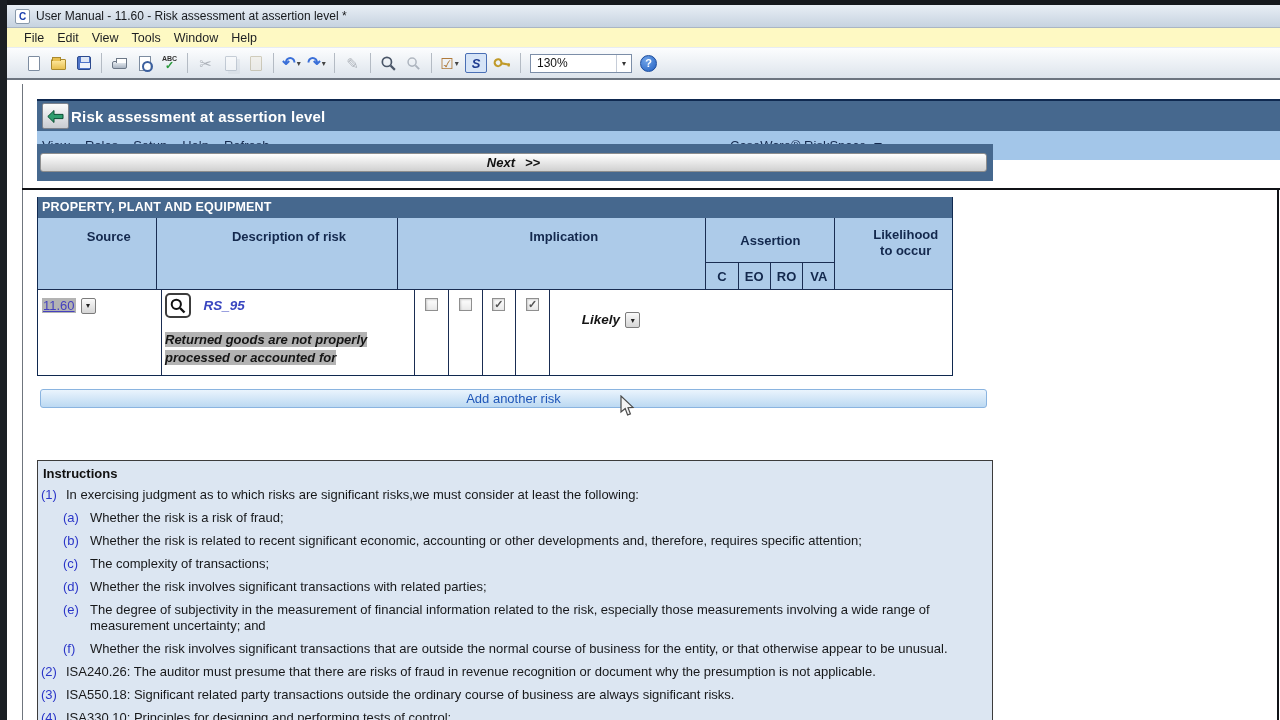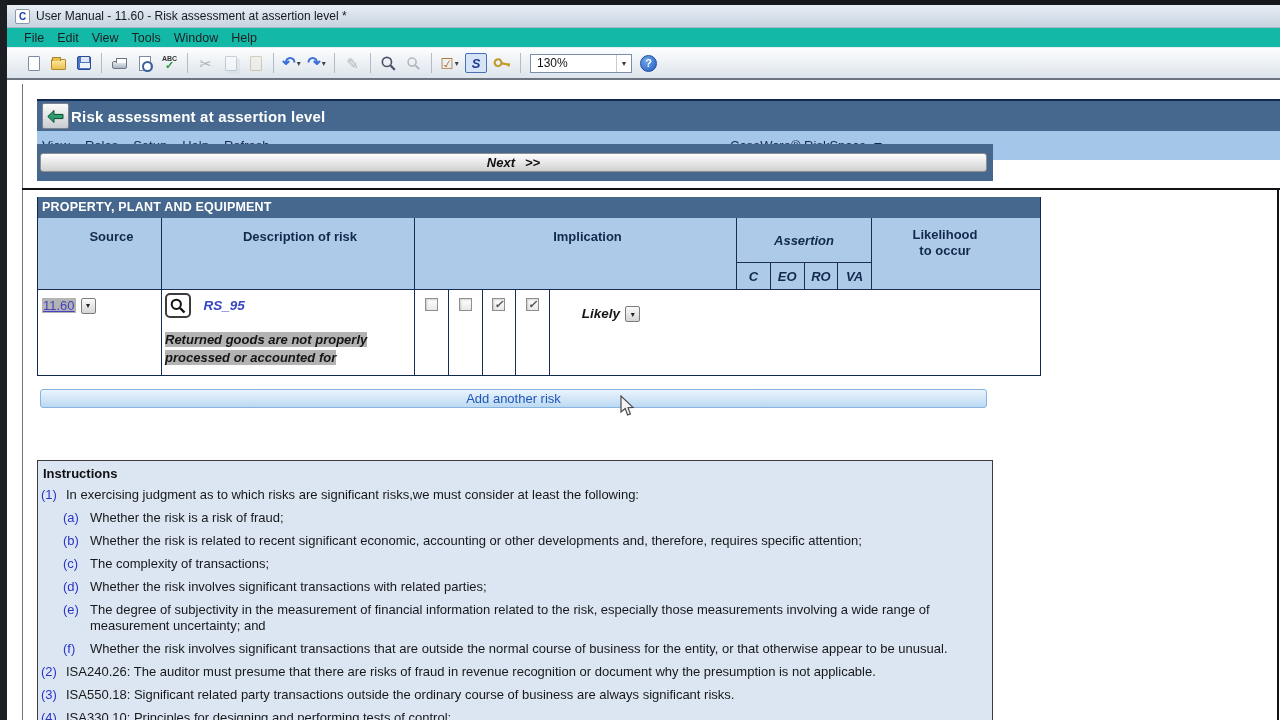--- a/index.html
+++ b/index.html
@@ -11,21 +11,21 @@
   #top-edge  { left:0; top:0; width:1280px; height:5px; background:#15181c; z-index:9; }
   #left-edge { left:0; top:0; width:7px; height:720px; background:#1b1f24; z-index:9; }
   #titlebar { left:7px; top:5px; width:1273px; height:23px;
     background:linear-gradient(#e8eef5,#c7d3e0); display:flex; align-items:center;
     border-bottom:1px solid #aab6c4; }
   .app-icon { width:15px; height:15px; background:#fff; border:1px solid #8899aa;
     color:#1b3fae; font-size:10px; font-weight:bold; text-align:center; line-height:13px;
     margin:0 6px 0 8px; border-radius:2px; }
   #title-text { font-size:12px; color:#17191c; }
 
-  #menubar { left:7px; top:28px; width:1273px; height:19px; background:#14b8a6;
+  #menubar { left:7px; top:28px; width:1273px; height:19px; background:#fef9c3;
     display:flex; align-items:center; gap:13px; padding-left:17px; }
   .menu-item { font-size:12.5px; color:#1d1f23; cursor:default; }
 
   #toolbar { left:7px; top:47px; width:1273px; height:31px;
     background:linear-gradient(#fcfdfe,#dde4ec); display:flex; align-items:center;
     padding-left:14px; border-top:1px solid #e8edf3; }
   #toolbar-bottom { left:0; top:78px; width:1280px; height:2px; background:#6d7580; }
   .tb-sep { width:1px; height:20px; background:#b4bbc4; margin:0 5px; }
   .tb-btn { width:23px; height:23px; display:flex; align-items:center; justify-content:center;
     margin:0 1px; position:relative; }
@@ -84,28 +84,28 @@
   .tri-down { width:0; height:0; border-left:4px solid transparent; border-right:4px solid transparent;
     border-top:5px solid #14294e; }
 
   #band-next { left:37px; top:144px; width:956px; height:37px; background:#46688e; }
   #next-btn { position:absolute; left:3px; top:9px; width:947px; height:19px;
     background:linear-gradient(#ffffff,#d0d0d0); border:1px solid #8e8e8e; border-radius:3px;
     display:flex; align-items:center; justify-content:center; gap:10px;
     font-size:13px; font-weight:bold; font-style:italic; color:#111; }
 
   
-  #risk-table { left:37px; top:197px; width:1004px; background:#d946ef;
+  #risk-table { left:37px; top:197px; width:916px; background:#d946ef;
     border:1px solid #10294f; border-top:none; z-index:7; }
   #rt-banner { height:21px; background:#46688e; color:#fff; font-weight:bold; font-size:12.5px;
     line-height:21px; padding-left:4px; letter-spacing:.2px; }
   .rt-head { display:flex; height:71px; background:#adcbe9; }
   .rt-row  { display:flex; height:86px; border-top:1px solid #1a2d52; background:#fff; }
   .c-src  { width:123px; } .c-desc { width:253px; } .c-impl { width:322px; }
-  .c-assert { width:135px;font-style:italic; } .c-like { width:123px; }
+  .c-assert { width:135px; } .c-like { width:123px; }
   .rt-head > div + div, .rt-row > div + div { border-left:1px solid #1a2d52; }
   .hd-lbl { text-align:center; padding-top:11px; font-weight:bold; font-size:13px; color:#13284d;margin-left:24px; }
   .c-assert .as-top { height:44px; display:flex; align-items:center; justify-content:center;
     font-weight:bold; font-size:13px; color:#13284d; }
   .as-cols { display:flex; height:27px; border-top:1px solid #1a2d52; }
   .as-cols > div { flex:1; display:flex; align-items:center; justify-content:center;
     font-weight:bold; font-size:13px; color:#13284d; }
   .as-cols > div + div { border-left:1px solid #1a2d52; }
   .c-like .hd-lbl { line-height:16px; padding-top:9px; }
 
@@ -123,21 +123,21 @@
   #desc-text { display:inline; }
   #desc-wrap { margin-top:12px; width:212px; }
   #impl-wrap { width:252px; }
   .as-cell-row { display:flex; height:100%; }
   .as-cell-row > div { flex:1; display:flex; justify-content:center; padding-top:8px; }
   .as-cell-row > div + div { border-left:1px solid #1a2d52; }
   .cbx { width:13px; height:13px; background:linear-gradient(#ffffff,#e9e9e9); border:1px solid #8f8f8f;
     box-shadow:inset 1px 1px 2px rgba(0,0,0,.18); font-size:11px; line-height:11px; text-align:center;
     color:#555; font-weight:bold; }
   .cbx.checked::after { content:"\2713"; }
-  #like-cell { display:flex; justify-content:center; padding-top:16px; }
+  #like-cell { display:flex; justify-content:center; padding-top:22px; }
   #like-val { font-size:13.5px; font-weight:bold; font-style:italic; color:#151515; }
 
   #add-btn { left:40px; top:389px; width:947px; height:19px;
     background:linear-gradient(#eaf4fd,#bcd9f2); border:1px solid #8ab4e0; border-radius:3px;
     display:flex; align-items:center; justify-content:center;
     font-size:13px; color:#1f56b8; }
 
   #cursor { left:616px; top:395px; z-index:20; }
 
   

